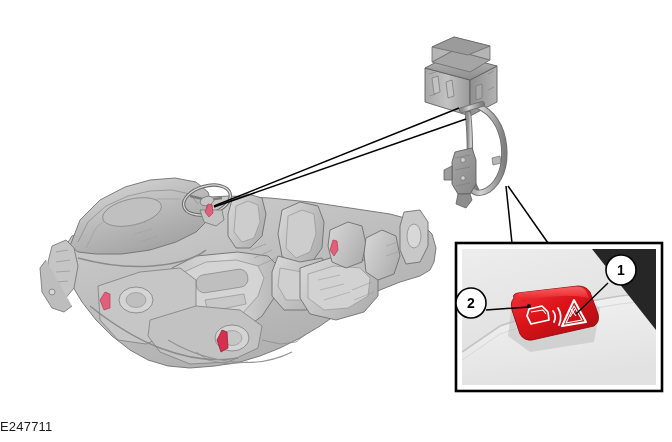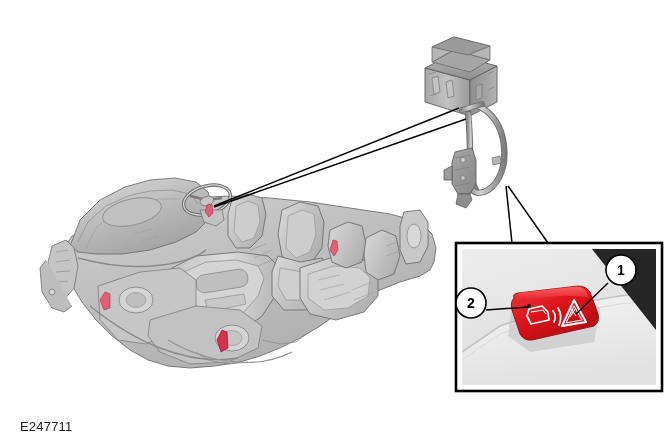--- a/index.html
+++ b/index.html
@@ -20,21 +20,21 @@
   #figure-svg {
     position: absolute;
     left: 0;
     top: 0;
     width: 672px;
     height: 442px;
     display: block;
   }
   .fig-id {
     position: absolute;
-    left: 20px;
+    left: 0;
     top: 419px;
     font-family: "Liberation Sans", sans-serif;
     font-size: 13px;
     letter-spacing: 0.2px;
     color: #1a1a1a;
     white-space: nowrap;
   }
   text.callout-num {
     font-family: "Liberation Sans", sans-serif;
     font-size: 14px;

